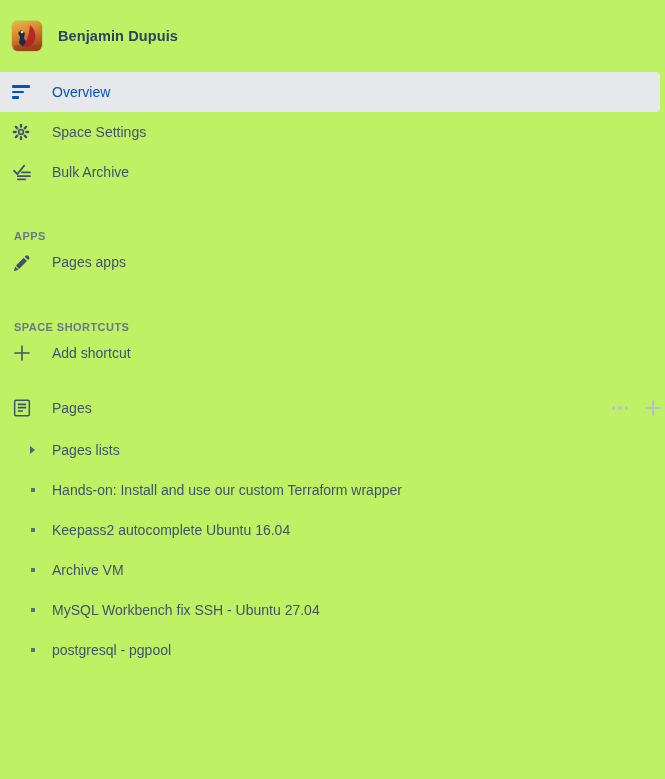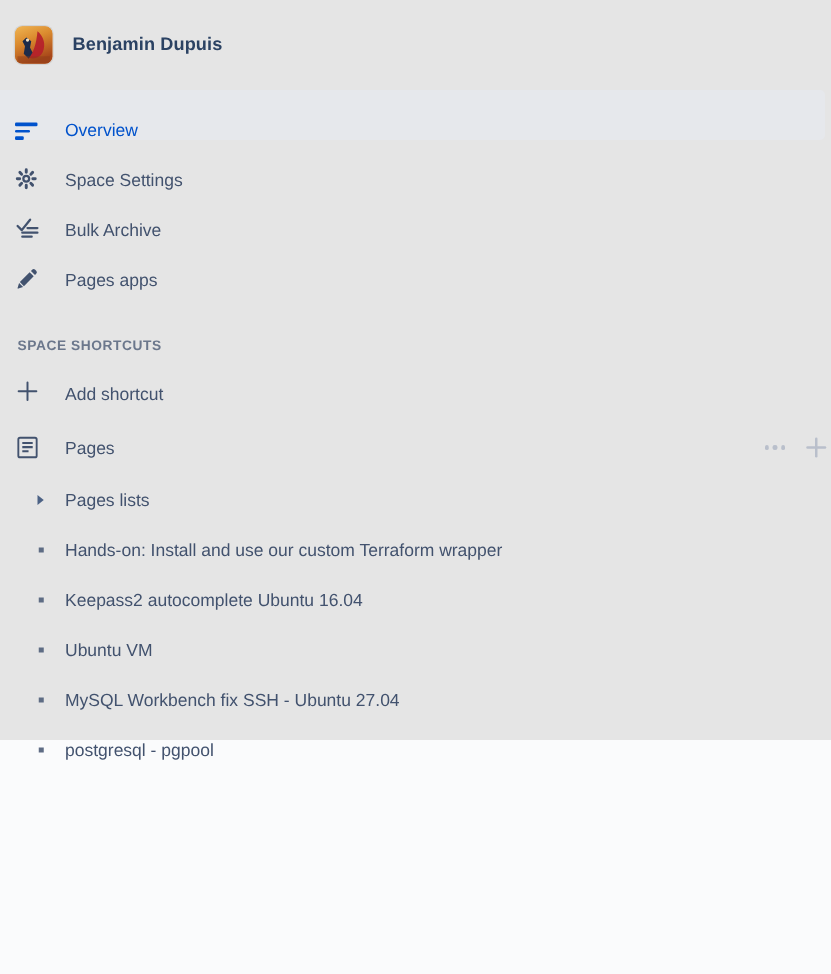--- a/index.html
+++ b/index.html
@@ -9,22 +9,22 @@
   body {
     width: 665px;
     height: 779px;
     background: #fafbfc;
     font-family: "Liberation Sans", "DejaVu Sans", sans-serif;
     -webkit-font-smoothing: antialiased;
     overflow: hidden;
   }
   .sidebar {
     width: 665px;
-    height: 592px;
-    background: #e5e5e5;
+    height: 779px;
+    background: #bef264;
     position: relative;
     box-sizing: border-box;
   }
 
   
   .space-header {
     display: flex;
     align-items: center;
     height: 72px;
     padding: 0 12px;
@@ -46,21 +46,21 @@
     font-size: 14.5px;
     font-weight: bold;
     color: #2b4263;
     letter-spacing: 0.1px;
     white-space: nowrap;
   }
 
   
   .nav-item {
     display: flex;
-    align-items: flex-end;
+    align-items: center;
     height: 40px;
     padding-left: 12px;
     box-sizing: border-box;
     cursor: pointer;
   }
   .nav-item .nav-icon {
     width: 26px;
     flex: 0 0 auto;
     display: flex;
     align-items: center;
@@ -259,20 +259,21 @@
           <path d="M2.5 10.5 L6.5 14.5 L14.5 4.5"></path>
           <path d="M12 12.5 H21.5" stroke-width="2.2"></path>
           <path d="M7 17 H21.5" stroke-width="2.2"></path>
           <path d="M7 20.8 H16" stroke-width="2.2"></path>
         </svg>
       </span>
       <span class="nav-label">Bulk Archive</span>
     </div>
   </div>
 
+  <div class="section-heading sp-apps">APPS</div>
   <div class="nav-item">
     <span class="nav-icon">
       <svg class="ic" width="19" height="19" viewBox="0 0 24 24" fill="currentColor">
         <path d="M20.4 3.6a2.2 2.2 0 0 0-3.1 0l-1.2 1.2 4.1 4.1 1.2-1.2a2.2 2.2 0 0 0 0-3.1z"></path>
         <path d="M14.8 6.1 4.9 16l4.1 4.1 9.9-9.9z"></path>
         <path d="M4.1 17 2.6 21.9a.55.55 0 0 0 .7.7L8.2 21z"></path>
       </svg>
     </span>
     <span class="nav-label">Pages apps</span>
   </div>
@@ -326,21 +327,21 @@
       <span class="page-marker">
           <span class="dot"></span>
         </span>
       <span class="page-title">Keepass2 autocomplete Ubuntu 16.04</span>
     </div>
 
     <div class="page-item">
       <span class="page-marker">
           <span class="dot"></span>
         </span>
-      <span class="page-title">Ubuntu VM</span>
+      <span class="page-title">Archive VM</span>
     </div>
 
     <div class="page-item">
       <span class="page-marker">
           <span class="dot"></span>
         </span>
       <span class="page-title">MySQL Workbench fix SSH - Ubuntu 27.04</span>
     </div>
 
     <div class="page-item">

